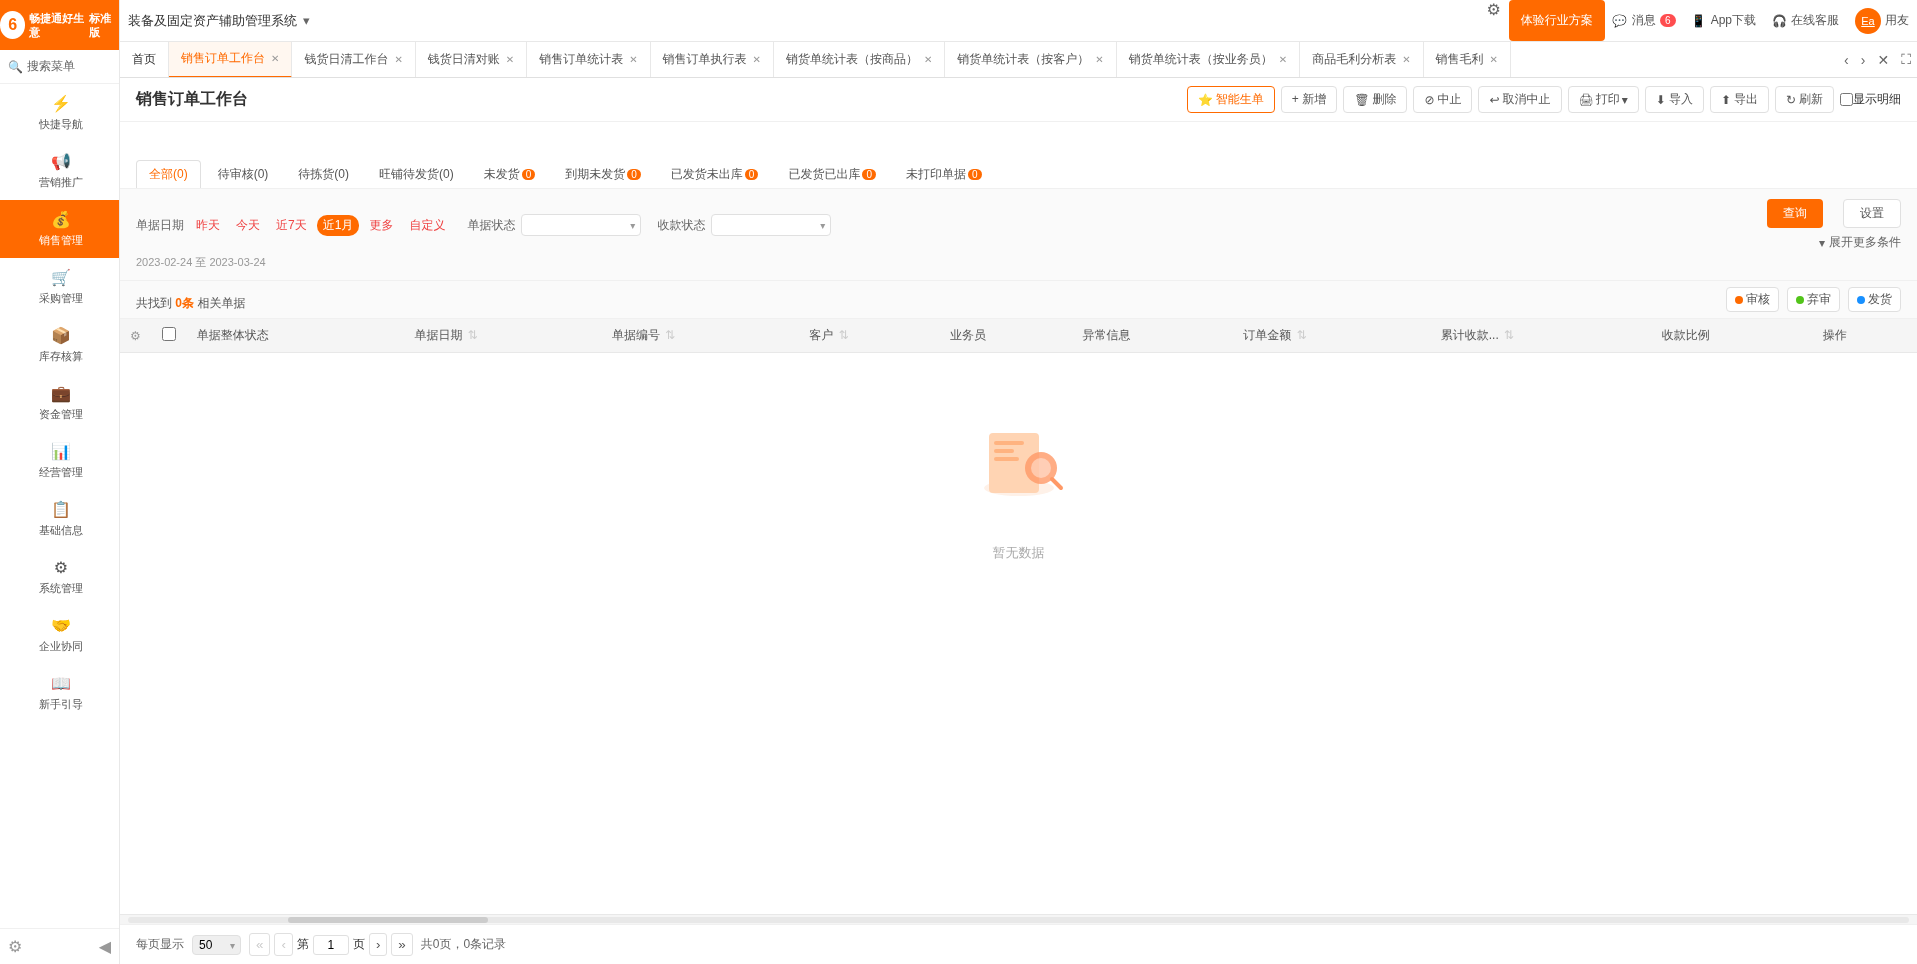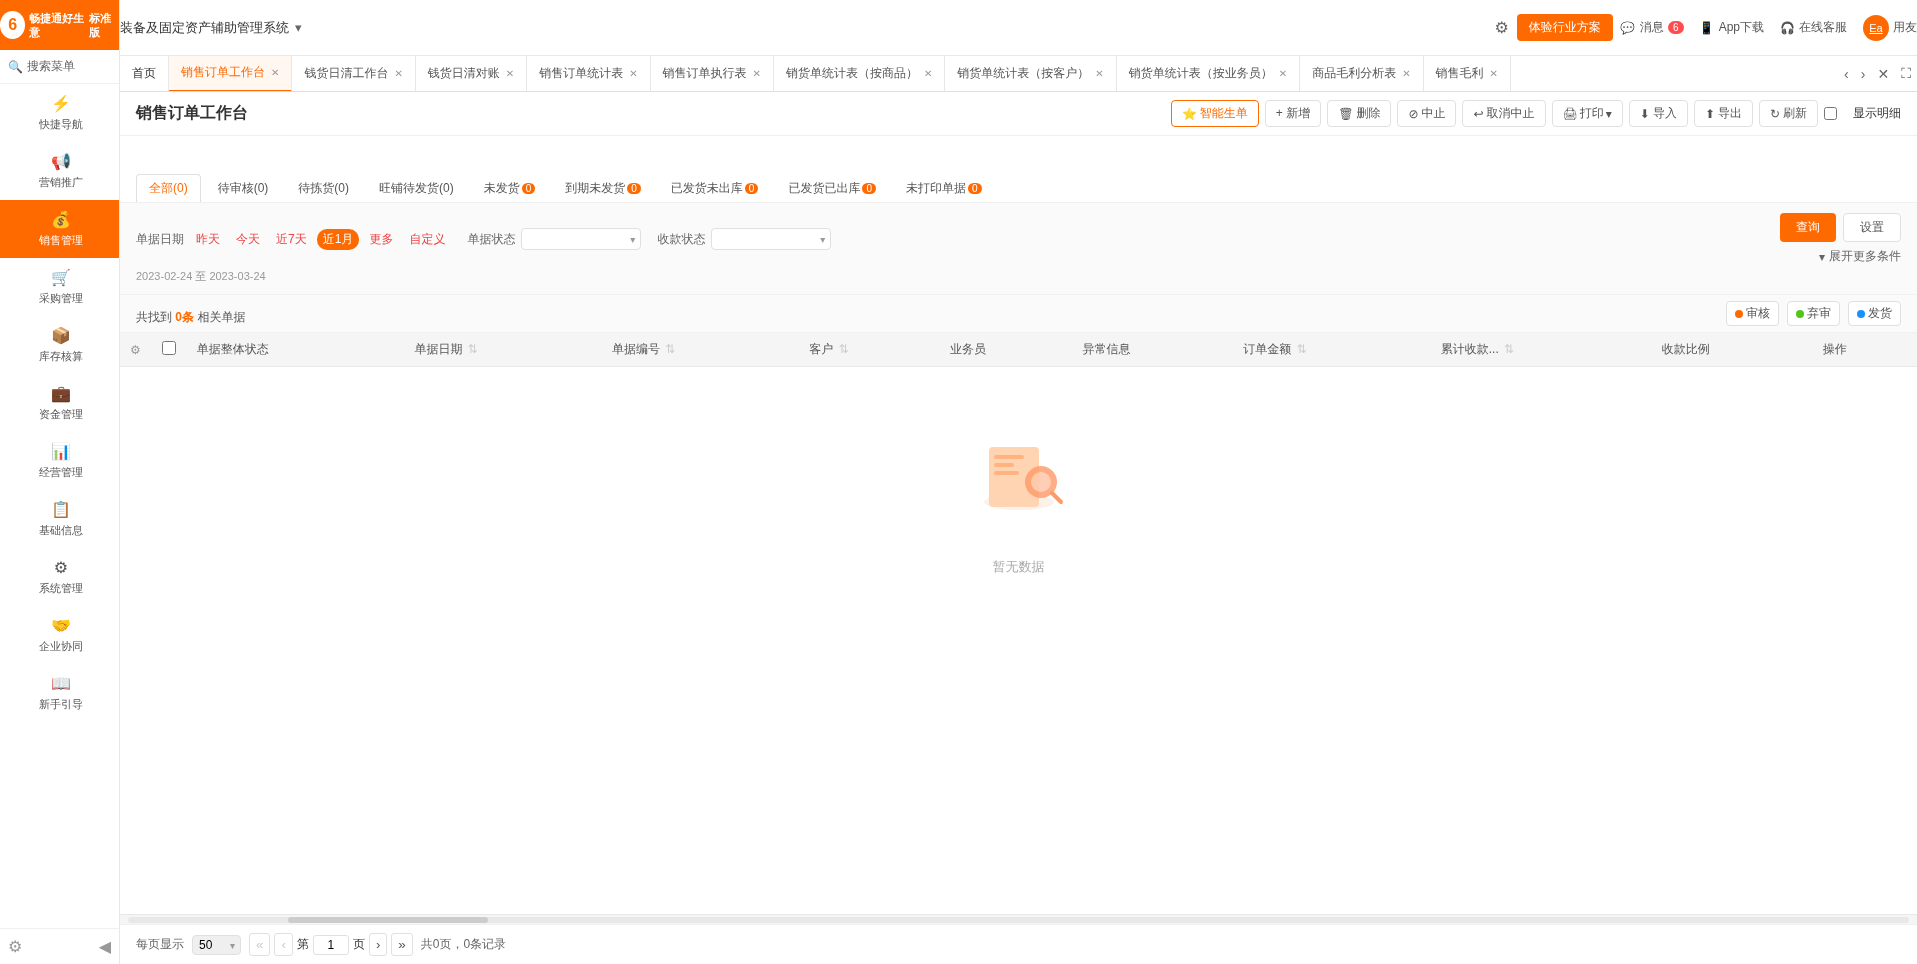--- a/index.html
+++ b/index.html
@@ -14,21 +14,21 @@
     .sidebar-item { padding: 10px 8px; display: flex; flex-direction: column; align-items: center; gap: 4px; cursor: pointer; color: #555; font-size: 11px; border-left: 3px solid transparent; }
     .sidebar-item.active { background: #ff6a00; color: white; border-left-color: #ff6a00; }
     .sidebar-item-icon { font-size: 16px; }
     .sidebar-bottom { margin-top: auto; padding: 8px; display: flex; justify-content: space-between; border-top: 1px solid #f0f0f0; }
     .sidebar-bottom-icon { cursor: pointer; color: #999; font-size: 16px; }
 
     
     .main { flex: 1; display: flex; flex-direction: column; overflow: hidden; }
 
     
-    .top-header { height: 56px; background: white; border-bottom: 1px solid #e8e8e8; display: flex; align-items: center; padding: 0 0; gap: 8px; }
+    .top-header { height: 42px; background: white; border-bottom: 1px solid #e8e8e8; display: flex; padding: 0 8px; gap: 8px; }
     .system-title { font-size: 13px; color: #333; flex: 1; display: flex; align-items: center; gap: 6px; }
     .system-title-dropdown { cursor: pointer; color: #666; }
     .header-btn-industry { background: #ff6a00; color: white; border: none; padding: 5px 12px; border-radius: 4px; cursor: pointer; font-size: 12px; }
     .header-right { display: flex; align-items: center; gap: 16px; }
     .header-icon-item { display: flex; align-items: center; gap: 4px; cursor: pointer; color: #555; font-size: 12px; }
     .badge { background: #ff4d4f; color: white; border-radius: 10px; padding: 1px 5px; font-size: 10px; min-width: 16px; text-align: center; }
     .header-avatar { width: 26px; height: 26px; background: #ff6a00; border-radius: 50%; display: flex; align-items: center; justify-content: center; color: white; font-size: 11px; text-decoration: underline; }
 
     
     .tab-bar { height: 36px; background: #fff; border-bottom: 1px solid #e0e0e0; display: flex; align-items: center; overflow: hidden; }
@@ -293,21 +293,21 @@
             <span>导入</span>
           </button>
           <button class="toolbar-btn">
             <span>⬆</span>
             <span>导出</span>
           </button>
           <button class="toolbar-btn">
             <span>↻</span>
             <span>刷新</span>
           </button>
-          <label style="display:flex;align-items:center;gap:16px;font-size:12px;cursor:pointer;">
+          <label style="display:flex;align-items:center;gap:0;font-size:12px;cursor:pointer;">
             <input type="checkbox" style="">
             <span>显示明细</span>
           </label>
         </div>
       </div>
 
       <div class="sub-tabs">
         <div class="sub-tab active">
           <span>全部(0)</span>
         </div>
@@ -360,21 +360,21 @@
           </div>
           <div class="filter-item">
             <span class="filter-label">收款状态</span>
             <div class="select-wrapper">
               <select class="filter-select">
                 <option></option>
               </select>
             </div>
           </div>
           <div style="margin-left:auto;display:flex;flex-direction:column;align-items:flex-end;gap:6px;">
-            <div style="display:flex;gap:7px;">
+            <div style="display:flex;gap:20px;">
               <button class="query-btn">查询</button>
               <button class="setting-btn">设置</button>
             </div>
             <div class="expand-btn">
               <span>▾</span>
               <span>展开更多条件</span>
             </div>
           </div>
         </div>
         <div style="font-size:11px;color:#999;margin-top:4px;">2023-02-24 至 2023-03-24</div>

